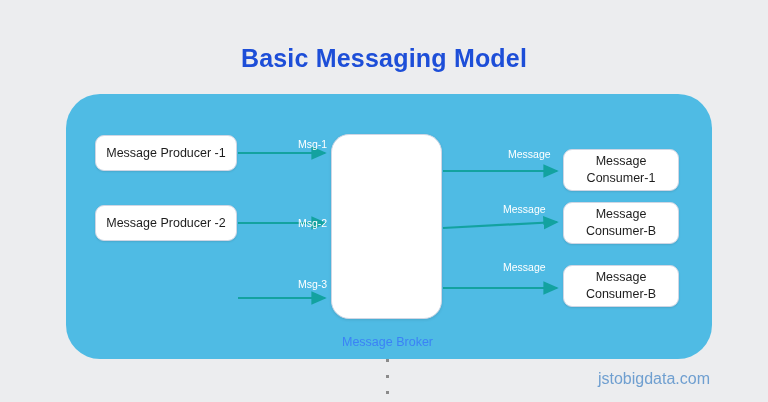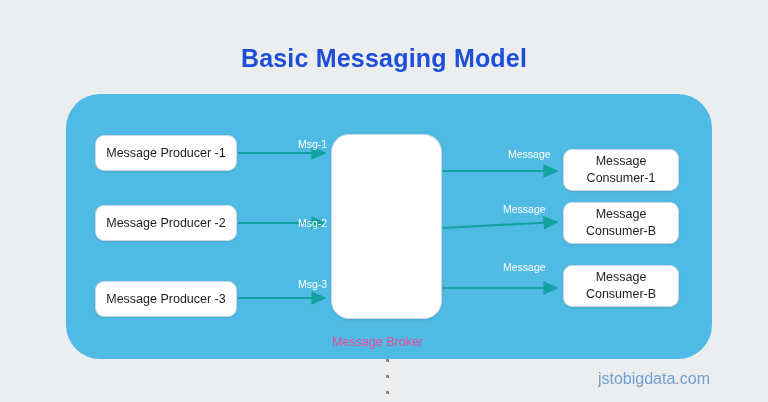--- a/index.html
+++ b/index.html
@@ -93,23 +93,23 @@
     border: 1px solid #cfd6e4;
     border-radius: 18px;
     box-sizing: border-box;
     box-shadow: 0 1px 3px rgba(0,0,0,0.10);
   }
   .broker-label {
     position: absolute;
     left: 0;
     top: 200px;
     width: 111px;
-    text-align: left;
+    text-align: center;
     font-size: 12.5px;
-    color: #ec4899;
+    color: #3b82f6;
     white-space: nowrap;
   }
   .dots {
     position: absolute;
     left: 0;
     top: 224px;
     width: 111px;
     display: flex;
     flex-direction: column;
     align-items: center;
@@ -183,23 +183,20 @@
 
     <line x1="443" y1="288" x2="557" y2="288" stroke="#13a2a0" stroke-width="2.2" marker-end="url(#ah)"></line>
   </svg>
 
   <div class="node producer p1">
     <span>Message Producer -1</span>
   </div>
   <div class="node producer p2">
     <span>Message Producer -2</span>
   </div>
-  <div class="node producer p3">
-    <span>Message Producer -3</span>
-  </div>
 
   <div class="broker">
     <div class="broker-label">Message Broker</div>
     <div class="dots">
       <span class="dot"></span>
       <span class="dot"></span>
       <span class="dot"></span>
     </div>
   </div>
 

